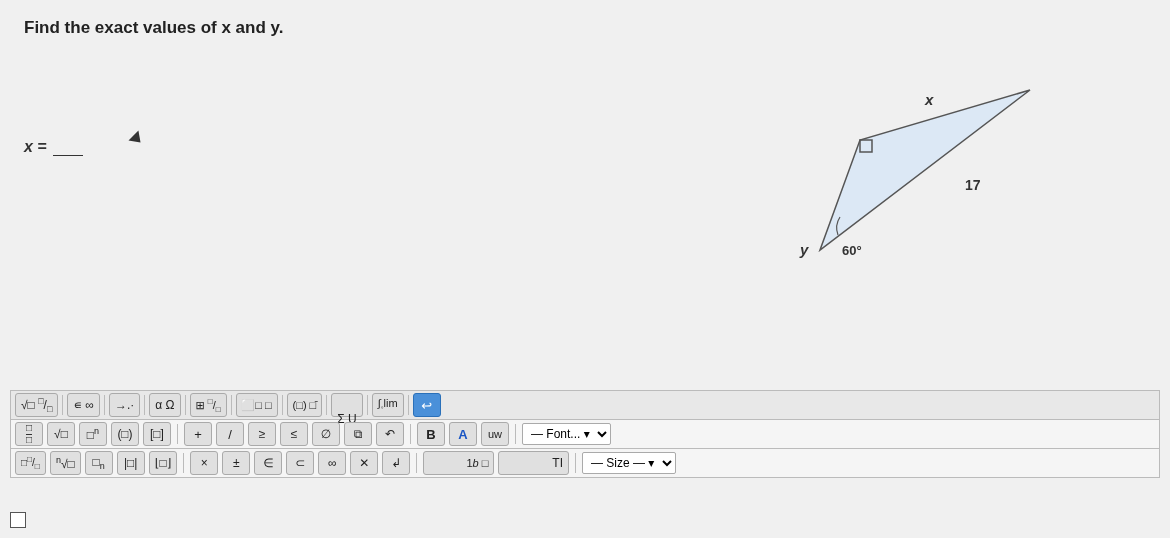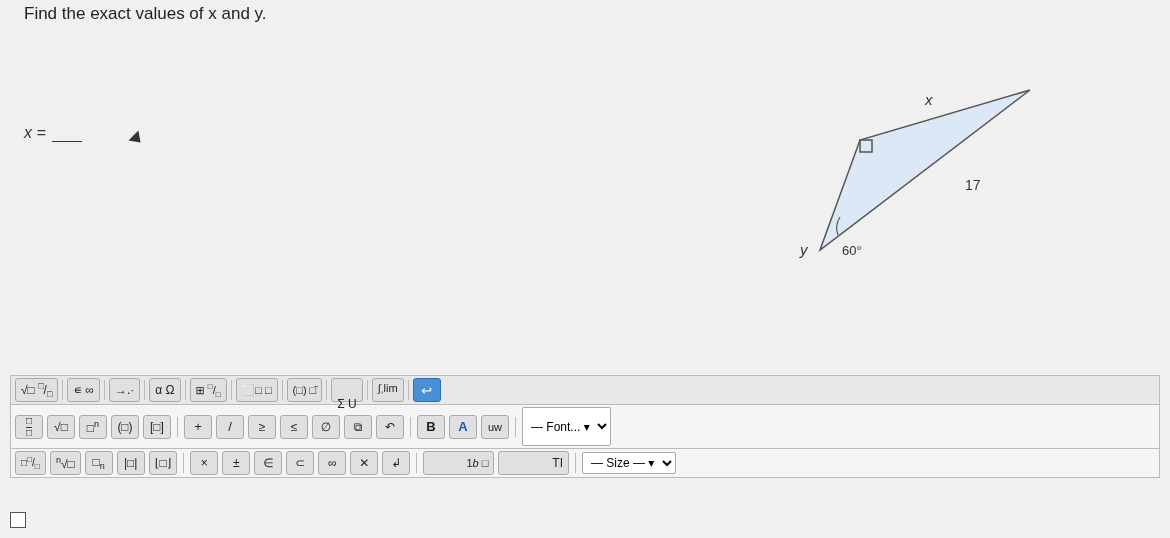--- a/index.html
+++ b/index.html
@@ -6,22 +6,23 @@
     body {
       width: 1170px;
       height: 538px;
       background: #f0f0f0;
       font-family: Arial, sans-serif;
       overflow: hidden;
       position: relative;
     }
 
     .main-content {
-      padding: 4px 24px 10px 24px;
+      padding: 18px 24px 10px 24px;
       position: relative;
+      font-weight: bold;
     }
 
     .question-text {
       font-size: 17px;
       color: #222;
       margin-bottom: 20px;
     }
 
     .work-area {
       display: flex;
@@ -135,21 +136,21 @@
     }
 
     .tb-sep {
       width: 1px;
       height: 20px;
       background: #bbb;
       margin: 0 2px;
     }
 
     .font-select {
-      height: 39px;
+      height: 22px;
       font-size: 12px;
       border: 1px solid #aaa;
       border-radius: 2px;
       background: white;
       padding: 0 4px;
       cursor: pointer;
     }
 
     .size-select {
       height: 22px;

